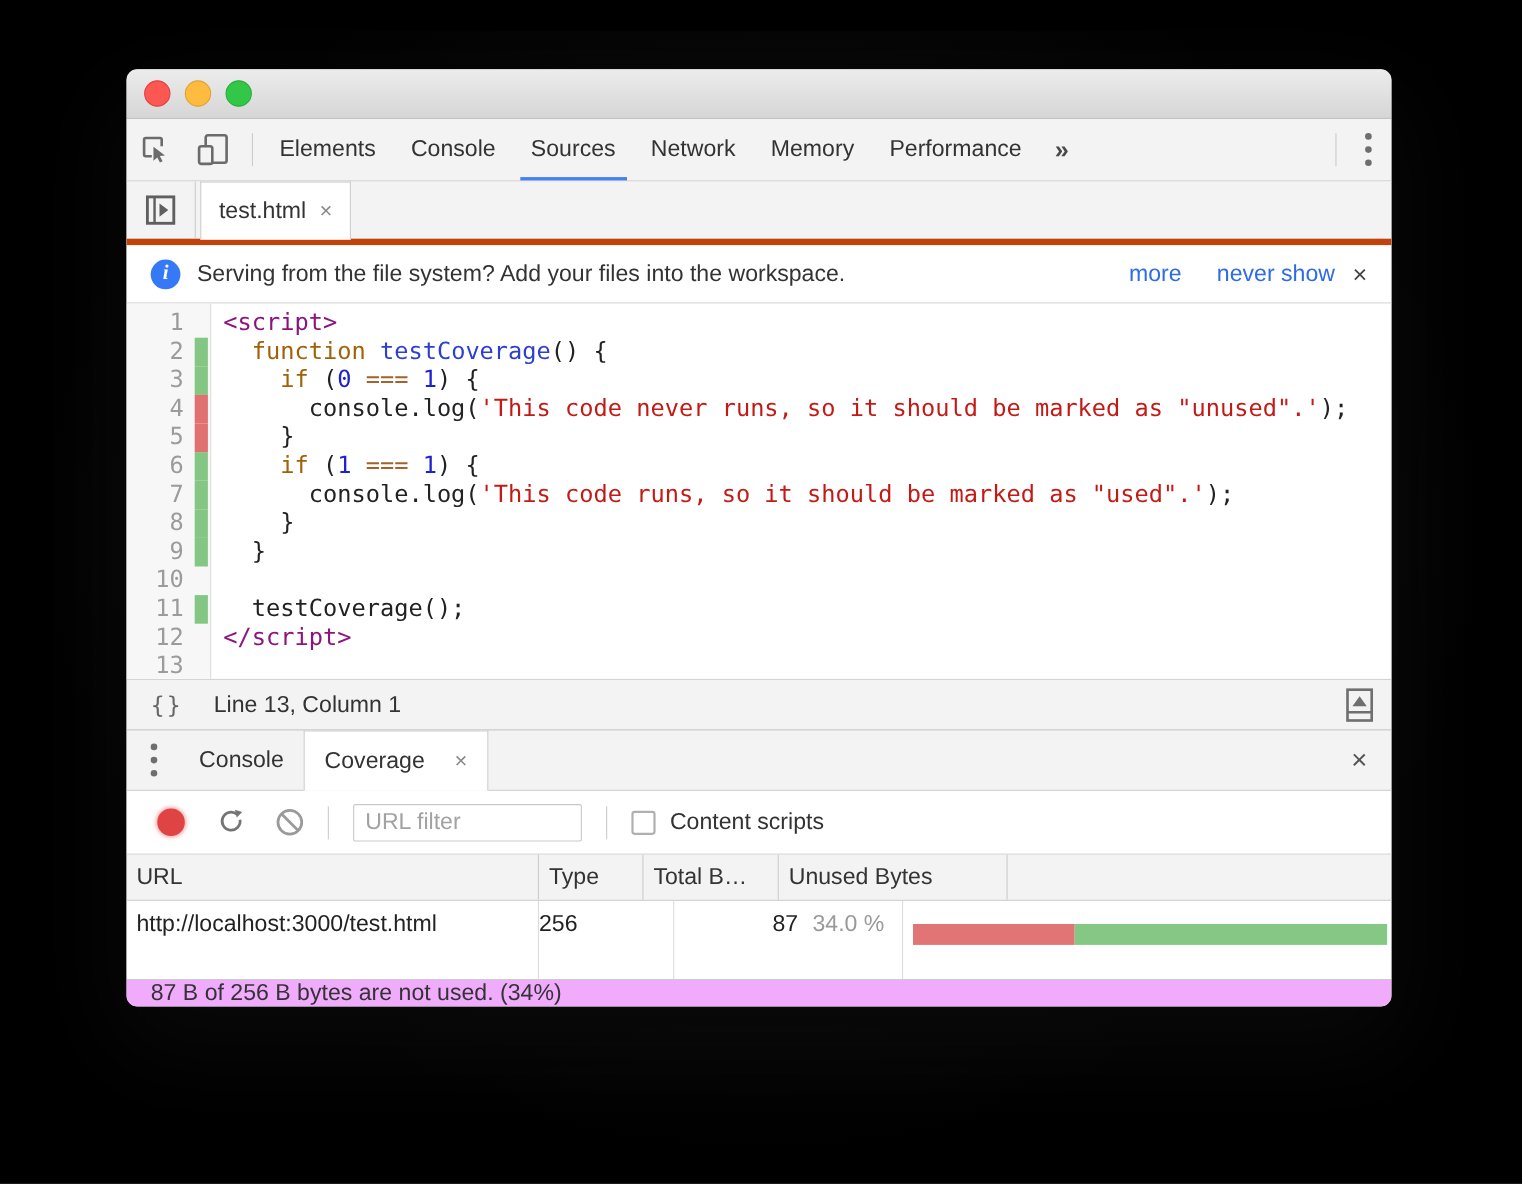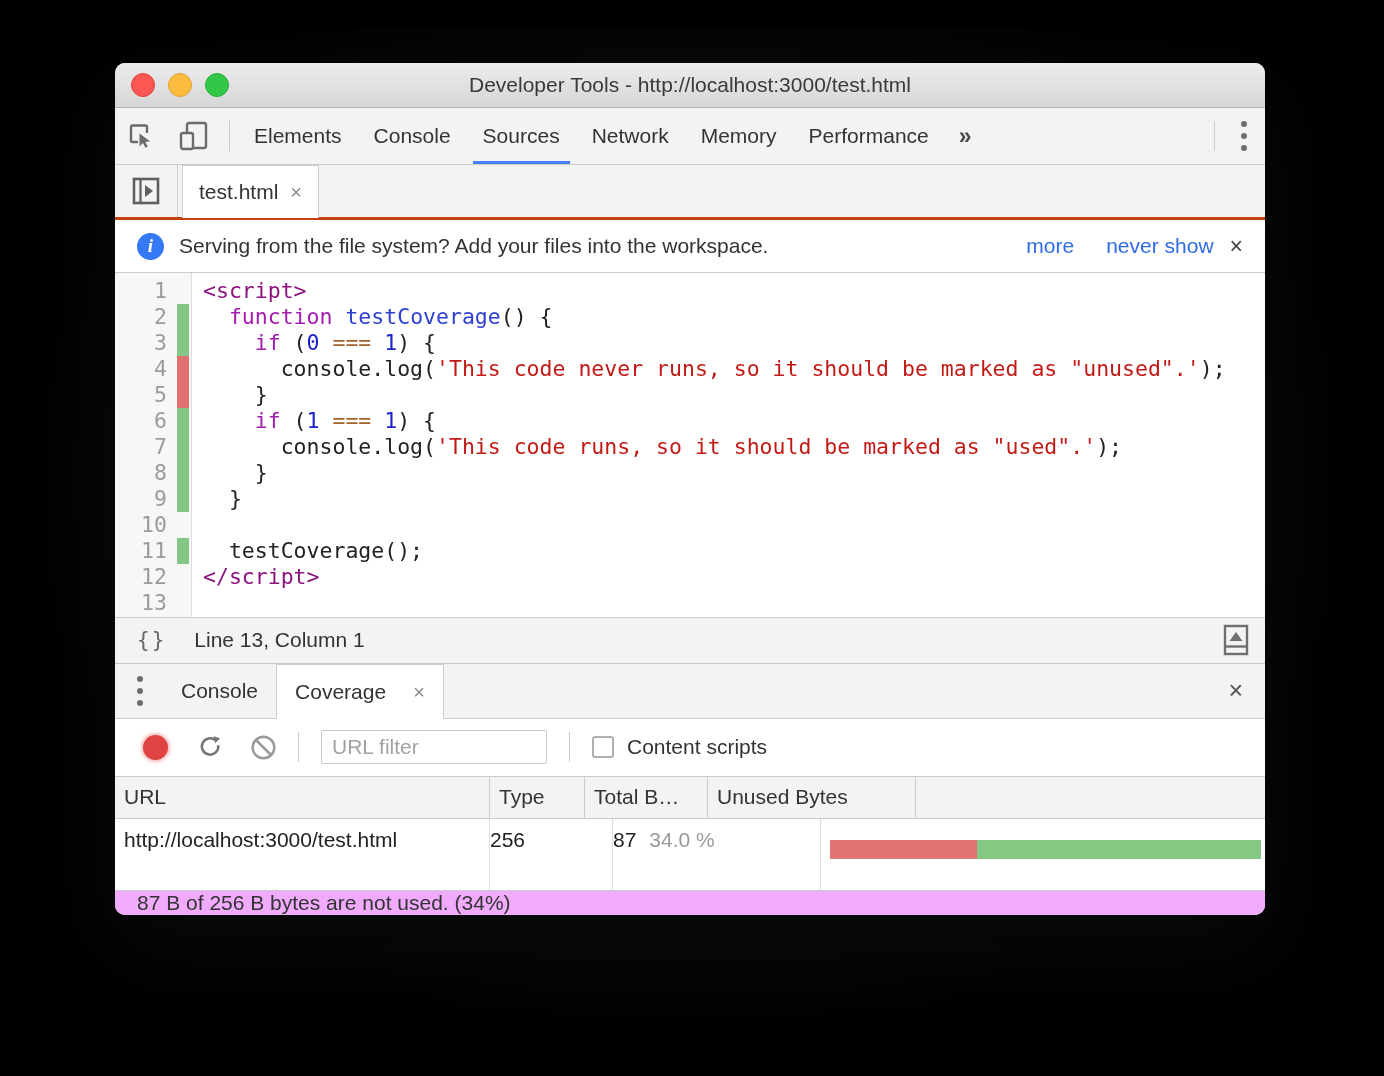--- a/index.html
+++ b/index.html
@@ -27,21 +27,21 @@
   .icon-btn{display:flex;align-items:center;justify-content:center;padding:0 11px;}
   .vsep{width:1px;background:#ccc;height:30px;align-self:center;margin:0 8px;}
   .ptab{display:flex;align-items:center;padding:0 16px;font-size:21px;color:#333;position:relative;cursor:default;}
   .ptab.active::after{content:"";position:absolute;left:6px;right:6px;bottom:0;height:3px;background:#4580f2;}
   .ptab-overflow{display:flex;align-items:center;padding:0 14px;font-size:23px;color:#4a4a4a;font-weight:bold;}
   .kebab{display:flex;flex-direction:column;gap:6px;align-items:center;justify-content:center;padding:0 18px;}
   .kebab i{width:6px;height:6px;border-radius:50%;background:#6e6e6e;}
   .spacer{margin-left:auto;}
 
   
-  .filetabs{height:52px;flex:0 0 52px;background:#f3f3f3;border-bottom:3px solid #c2410c;display:flex;align-items:stretch;}
+  .filetabs{height:52px;flex:0 0 52px;background:#f3f3f3;border-bottom:6px solid #c2410c;display:flex;align-items:stretch;}
   .nav-toggle{width:62px;border-right:1px solid #ccc;display:flex;align-items:center;justify-content:center;}
   .file-tab{margin-left:4px;background:#fff;border:1px solid #ccc;border-bottom:none;margin-bottom:-1px;
             display:flex;align-items:center;gap:12px;padding:0 16px;font-size:21px;color:#333;}
   .tab-close{color:#8a8a8a;font-size:20px;line-height:1;}
 
   
   .infobar{height:52px;flex:0 0 52px;background:#fff;border-bottom:1px solid #ccc;display:flex;
            align-items:center;padding:0 22px;font-size:21px;color:#333;}
   .info-icon{width:27px;height:27px;border-radius:50%;background:#3579f6;color:#fff;display:flex;
              align-items:center;justify-content:center;font-family:"Liberation Serif",serif;
@@ -54,21 +54,21 @@
   .editor{flex:1 1 auto;position:relative;overflow:hidden;background:#fff;}
   .gutter-bg{position:absolute;left:0;top:0;bottom:0;width:76px;background:#f7f7f7;border-right:1px solid #ddd;}
   .code-area{position:relative;padding-top:5px;}
   .cl{display:flex;height:26px;line-height:26px;font-family:"DejaVu Sans Mono","Liberation Mono",monospace;font-size:21.5px;}
   .ln{flex:0 0 52px;width:52px;text-align:right;padding-right:10px;color:#9b9b9b;box-sizing:content-box;}
   .cov{flex:0 0 12px;width:12px;height:26px;}
   .cov.used{background:#84c784;}
   .cov.unused{background:#e17070;}
   .code{padding-left:14px;white-space:pre;color:#222;}
   .tk-tag{color:#8c1380;}
-  .tk-kw{color:#a21caf;}
+  .tk-kw{color:#a16207;}
   .tk-def{color:#2d3fd0;}
   .tk-num{color:#1c22cf;}
   .tk-op{color:#a5632b;}
   .tk-str{color:#c41a16;}
 
   
   .statusbar{height:45px;flex:0 0 45px;background:#f3f3f3;border-top:1px solid #ccc;display:flex;
              align-items:center;padding:0 14px 0 22px;font-size:21px;color:#333;}
   .braces{font-family:"DejaVu Sans Mono",monospace;font-size:21px;color:#666;margin-right:28px;letter-spacing:2px;}
   .eject-btn{margin-left:auto;display:flex;align-items:center;}
@@ -80,42 +80,42 @@
   .dtab{display:flex;align-items:center;padding:0 18px;font-size:21px;color:#333;}
   .dtab.active{background:#fff;border:1px solid #ccc;border-bottom:none;margin-bottom:-1px;gap:27px;}
   .drawer-close{margin-left:auto;display:flex;align-items:center;padding:0 22px;font-size:25px;color:#555;}
 
   
   .covtoolbar{height:57px;flex:0 0 57px;background:#fff;border-bottom:1px solid #ccc;display:flex;
               align-items:center;padding-left:18px;}
   .record-dot{width:25px;height:25px;border-radius:50%;background:#e04343;
               box-shadow:0 0 4px 1px rgba(224,67,67,.55);margin:0 16px 0 10px;}
   .tool-ic{margin:0 13px;display:flex;align-items:center;}
-  .filter-input{width:226px;height:34px;box-sizing:border-box;border:1px solid #c9c9c9;border-radius:2px;
+  .filter-input{width:208px;height:34px;box-sizing:border-box;border:1px solid #c9c9c9;border-radius:2px;
                 font-size:21px;color:#333;padding:0 10px;margin:0 14px;outline:none;
                 font-family:"Liberation Sans",sans-serif;}
   .filter-input::placeholder{color:#a2a2a2;}
   .checkbox{width:22px;height:22px;border:2px solid #b0b0b0;border-radius:3px;background:#fff;
             box-sizing:border-box;margin:0 13px 0 14px;}
   .chk-label{font-size:21px;color:#333;}
 
   
   .tablehead{height:41px;flex:0 0 41px;background:#f3f3f3;border-bottom:1px solid #ccc;display:flex;font-size:21px;color:#333;}
   .th{display:flex;align-items:center;padding-left:9px;border-right:1px solid #ccc;box-sizing:border-box;}
   .tablebody{height:71px;flex:0 0 71px;background:#fff;display:flex;font-size:21px;color:#222;}
   .td{border-right:1px solid #ddd;box-sizing:border-box;padding-top:9px;}
   .c-url{width:375px;flex:0 0 375px;}
   .c-type{width:95px;flex:0 0 95px;}
   .c-total{width:123px;flex:0 0 123px;}
   .c-unused{width:208px;flex:0 0 208px;}
   .c-bar{flex:1 1 auto;border-right:none !important;}
   .td.c-url{padding-left:9px;}
   .td.c-type{padding-left:9px;}
   .td.c-total{text-align:left;padding-right:16px;}
-  .td.c-unused{display:flex;gap:13px;}
+  .td.c-unused{display:flex;justify-content:flex-end;gap:13px;padding-right:16px;}
   .pct{color:#9a9a9a;}
   .bar-wrap{margin:12px 4px 0 9px;height:19px;display:flex;}
   .bar-red{background:#e17474;}
   .bar-green{background:#85c884;}
 
   
   .footer{flex:1 1 auto;background:#f0abfc;border-top:1px solid #ccc;display:flex;align-items:center;
           padding-left:22px;font-size:21px;color:#333;}
 </style>
 </head>
@@ -125,21 +125,20 @@
   <div class="shadow-blob"></div>
 
   <div class="window">
 
     <div class="titlebar">
       <div class="traffic">
         <span class="tl red"></span>
         <span class="tl yellow"></span>
         <span class="tl green"></span>
       </div>
-      <span class="title-text">Developer Tools - http://localhost:3000/test.html</span>
     </div>
 
     <div class="paneltabs">
       <span class="icon-btn">
         <svg width="30" height="30" viewBox="0 0 30 30">
           <path d="M21 12 V6 a1.5 1.5 0 0 0 -1.5 -1.5 H6.5 A1.5 1.5 0 0 0 5 6 v13.5 A1.5 1.5 0 0 0 6.5 21 H12" fill="none" stroke="#6b6b6b" stroke-width="2.4"></path>
           <path d="M13.5 12.5 L24 20.3 L19.3 20.9 L21.8 25.6 L19.4 26.8 L17 22.1 L13.5 25.2 Z" fill="#6b6b6b"></path>
         </svg>
       </span>
       <span class="icon-btn">

